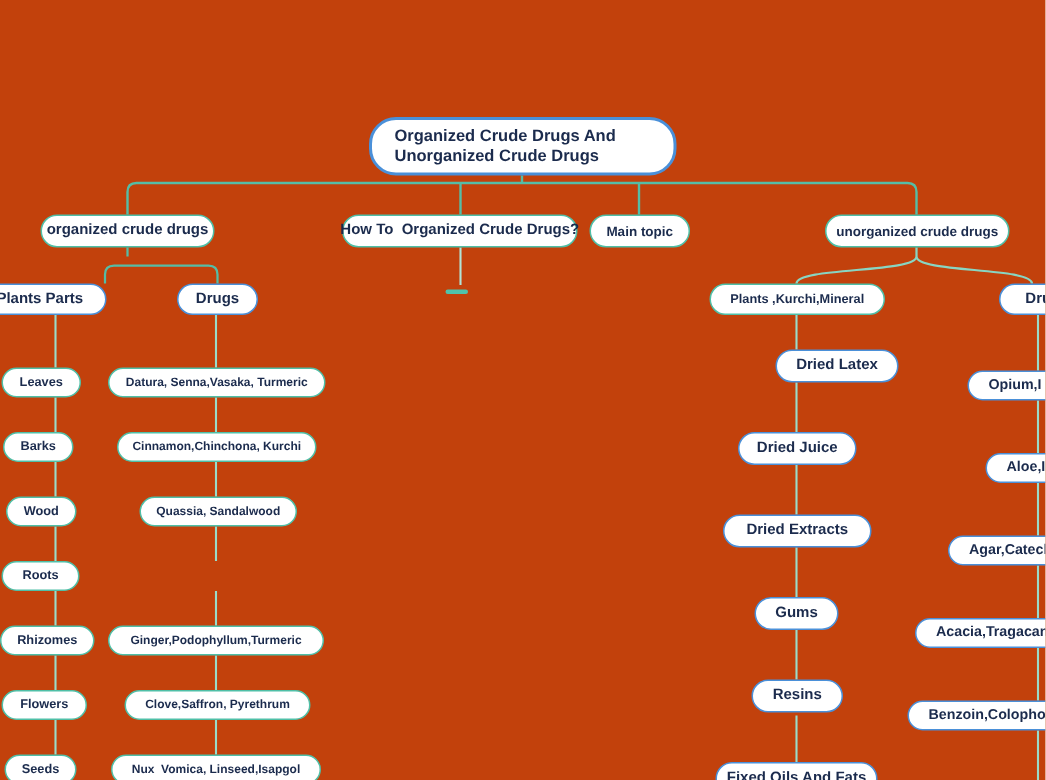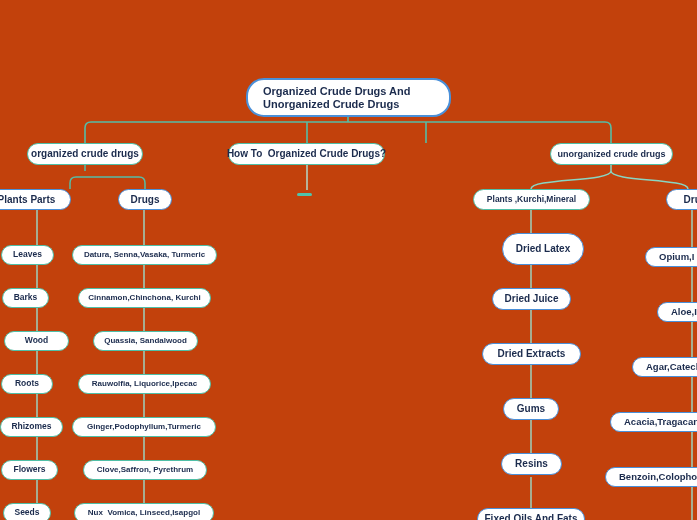--- a/index.html
+++ b/index.html
@@ -55,46 +55,46 @@
     <path d="M531 210 V233 M531 255 V288 M531 310 V343 M531 365 V398 M531 420 V453 M531 477 V508" fill="none" stroke="#9adcca" stroke-width="1.4"></path>
 
     <path d="M692 210 V247 M692 267 V302 M692 322 V357 M692 377 V412 M692 432 V467 M692 487 V520" fill="none" stroke="#9adcca" stroke-width="1.4"></path>
   </svg>
 
   <div class="node blue root" style="left:246px;top:78px;width:205px;height:39px;font-size:11px">Organized Crude Drugs And
 Unorganized Crude Drugs</div>
 
   <div class="node" style="left:27px;top:143px;width:116px;height:22px;font-size:10px">organized crude drugs</div>
   <div class="node" style="left:228px;top:143px;width:157px;height:22px;font-size:10px">How To  Organized Crude Drugs?</div>
+  <div class="node" style="left:393px;top:143px;width:67px;height:22px;font-size:9px">Main topic</div>
   <div class="node" style="left:550px;top:143px;width:123px;height:22px;font-size:9px">unorganized crude drugs</div>
 
   <div class="collapse-dash"></div>
 
   <div class="node blue clipL" style="left:-18px;top:189px;width:89px;height:21px;font-size:10px">Plants Parts</div>
   <div class="node blue" style="left:118px;top:189px;width:54px;height:21px;font-size:10px">Drugs</div>
   <div class="node" style="left:473px;top:189px;width:117px;height:21px;font-size:8.5px">Plants ,Kurchi,Mineral</div>
   <div class="node blue" style="left:666px;top:189px;width:64px;height:21px;font-size:10px">Drugs</div>
 
   <div class="node" style="left:1px;top:245px;width:53px;height:20px;font-size:8.5px">Leaves</div>
   <div class="node" style="left:2px;top:288px;width:47px;height:20px;font-size:8.5px">Barks</div>
-  <div class="node" style="left:4px;top:331px;width:65px;height:20px;font-size:8.5px">Wood</div>
+  <div class="node" style="left:4px;top:331px;width:47px;height:20px;font-size:8.5px">Wood</div>
   <div class="node" style="left:1px;top:374px;width:52px;height:20px;font-size:8.5px">Roots</div>
   <div class="node" style="left:0px;top:417px;width:63px;height:20px;font-size:8.5px">Rhizomes</div>
   <div class="node" style="left:1px;top:460px;width:57px;height:20px;font-size:8.5px">Flowers</div>
   <div class="node" style="left:3px;top:503px;width:48px;height:20px;font-size:8.5px">Seeds</div>
 
   <div class="node" style="left:72px;top:245px;width:145px;height:20px;font-size:8px">Datura, Senna,Vasaka, Turmeric</div>
   <div class="node" style="left:93px;top:331px;width:105px;height:20px;font-size:8px">Quassia, Sandalwood</div>
   <div class="node" style="left:78px;top:288px;width:133px;height:20px;font-size:8px">Cinnamon,Chinchona, Kurchi</div>
-  <div class="node" style="left:78px;top:374px;width:133px;height:20px;font-size:8px">Rauwolfia, Liquorice,Ipecac</div>
   <div class="node" style="left:72px;top:417px;width:144px;height:20px;font-size:8px">Ginger,Podophyllum,Turmeric</div>
   <div class="node" style="left:83px;top:460px;width:124px;height:20px;font-size:8px">Clove,Saffron, Pyrethrum</div>
   <div class="node" style="left:74px;top:503px;width:140px;height:20px;font-size:8px">Nux  Vomica, Linseed,Isapgol</div>
 
-  <div class="node blue" style="left:502px;top:233px;width:82px;height:32px;font-size:10px">Dried Latex</div>
+  <div class="node blue" style="left:517px;top:233px;width:82px;height:22px;font-size:10px">Dried Latex</div>
   <div class="node blue" style="left:492px;top:288px;width:79px;height:22px;font-size:10px">Dried Juice</div>
   <div class="node blue" style="left:482px;top:343px;width:99px;height:22px;font-size:10px">Dried Extracts</div>
   <div class="node blue" style="left:503px;top:398px;width:56px;height:22px;font-size:10px">Gums</div>
   <div class="node blue" style="left:501px;top:453px;width:61px;height:22px;font-size:10px">Resins</div>
   <div class="node blue" style="left:477px;top:508px;width:108px;height:22px;font-size:10px">Fixed Oils And Fats</div>
 
   <div class="node blue clipR" style="left:645px;top:247px;width:90px;height:20px;font-size:9.5px">Opium,I</div>
   <div class="node blue clipR" style="left:657px;top:302px;width:80px;height:20px;font-size:9.5px">Aloe,I</div>
   <div class="node blue clipR" style="left:632px;top:357px;width:100px;height:20px;font-size:9.5px">Agar,Catech</div>
   <div class="node blue clipR" style="left:610px;top:412px;width:120px;height:20px;font-size:9.5px">Acacia,Tragacan</div>

